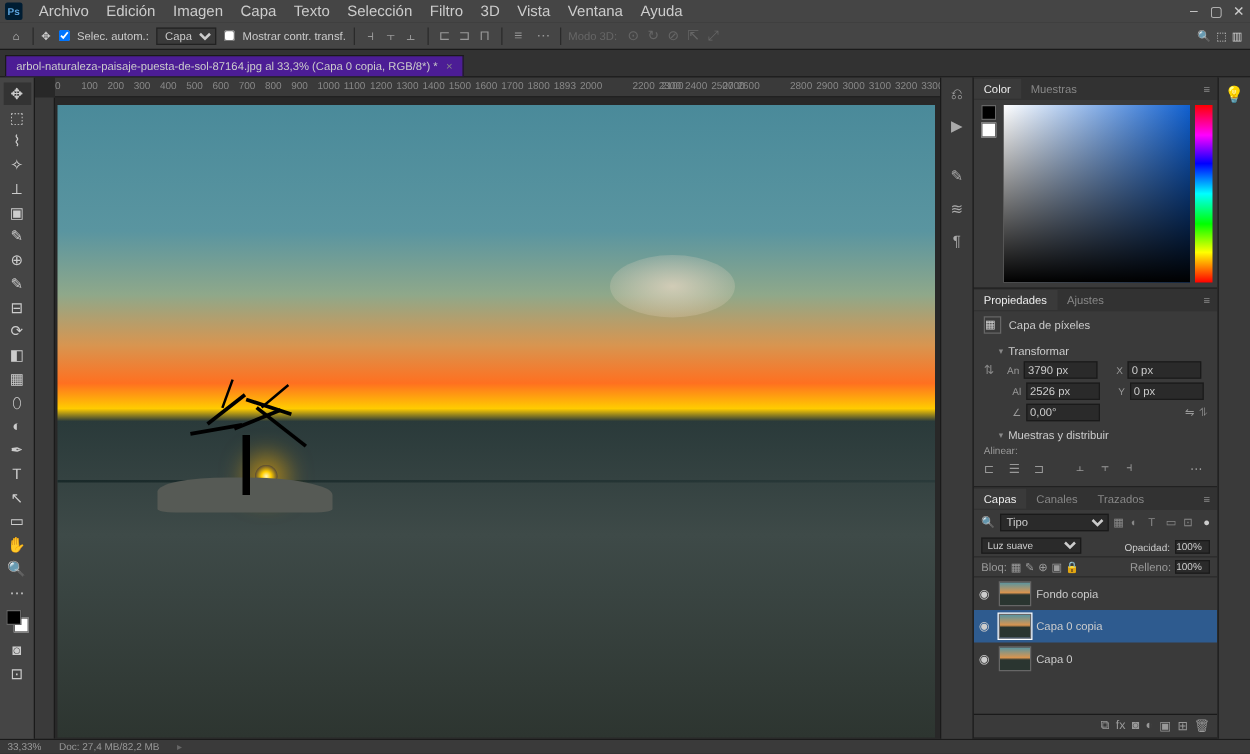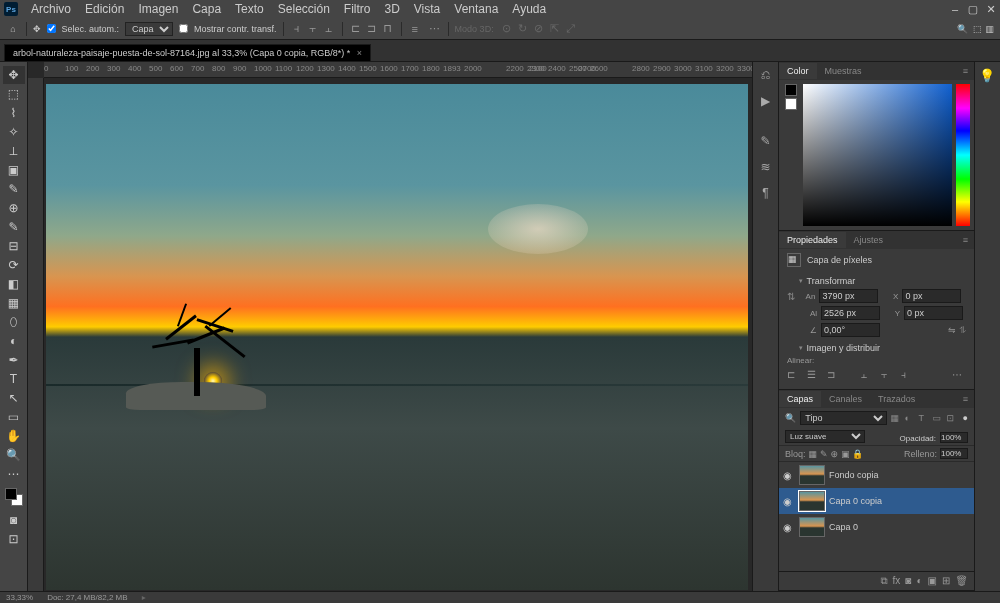--- a/index.html
+++ b/index.html
@@ -11,21 +11,21 @@
 .menubar .win-controls span { width: 18px; text-align: center; cursor: pointer; font-size: 11px; }
 .optionsbar { height: 22px; background: #454545; border-bottom: 1px solid #1a1a1a; display: flex; align-items: center; padding: 0 6px; gap: 6px; font-size: 9px; }
 .optionsbar .home { width: 14px; height: 14px; display: flex; align-items: center; justify-content: center; }
 .optionsbar .sep { width: 1px; height: 14px; background: #2a2a2a; }
 .optionsbar select { background: #3a3a3a; color: #ccc; border: 1px solid #222; font-size: 9px; padding: 0 2px; height: 14px; }
 .optionsbar input[type=checkbox] { width: 9px; height: 9px; }
 .optionsbar .icongroup { display: flex; gap: 2px; }
 .optionsbar .icongroup span { width: 14px; height: 14px; display: flex; align-items: center; justify-content: center; font-size: 11px; color: #999; }
 .optionsbar .right { margin-left: auto; display: flex; gap: 4px; }
 .tabbar { height: 22px; background: #323232; display: flex; align-items: flex-end; border-bottom: 1px solid #1a1a1a; padding-left: 4px; }
-.tab { background: #000000; padding: 3px 8px; font-size: 9px; border: 1px solid #1a1a1a; border-bottom: none; }
+.tab { background: #4c1d95; padding: 3px 8px; font-size: 9px; border: 1px solid #1a1a1a; border-bottom: none; }
 .main { display: flex; height: calc(100% - 62px - 12px); }
 .toolbox { width: 28px; background: #454545; display: flex; flex-direction: column; align-items: center; gap: 1px; padding-top: 4px; border-right: 1px solid #1a1a1a; }
 .tool { width: 22px; height: 18px; display: flex; align-items: center; justify-content: center; font-size: 12px; color: #ccc; cursor: pointer; }
 .tool.active { background: #333; }
 .swatch { width: 18px; height: 18px; margin-top: 4px; position: relative; }
 .swatch .fg { position: absolute; width: 12px; height: 12px; background: #000; border: 1px solid #666; top: 0; left: 0; }
 .swatch .bg { position: absolute; width: 12px; height: 12px; background: #fff; border: 1px solid #666; bottom: 0; right: 0; }
 .canvas-area { flex: 1; background: #282828; position: relative; overflow: hidden; }
 .ruler-h { position: absolute; top: 0; left: 16px; right: 0; height: 16px; background: #3a3a3a; border-bottom: 1px solid #1a1a1a; font-size: 8px; color: #888; overflow: hidden; }
 .ruler-h span { position: absolute; top: 2px; }
@@ -296,21 +296,21 @@
           <span class="lbl">Y</span>
           <input value="0 px" style="">
         </div>
         <div class="props-row">
           <span style="width:10px"></span>
           <span class="lbl">∠</span>
           <input value="0,00°" style="">
           <span style="margin-left:auto;color:#999">⇋</span>
           <span style="color:#999">⥮</span>
         </div>
-        <div class="section-head">Imagen y distribuir</div>
+        <div class="section-head">Muestras y distribuir</div>
         <div style="font-size:8px;color:#999;margin-bottom:2px">Alinear:</div>
         <div class="align-icons">
           <span>⊏</span>
           <span>☰</span>
           <span>⊐</span>
           <span style="width:8px"></span>
           <span>⫠</span>
           <span>⫟</span>
           <span>⫞</span>
           <span style="margin-left:auto">⋯</span>

